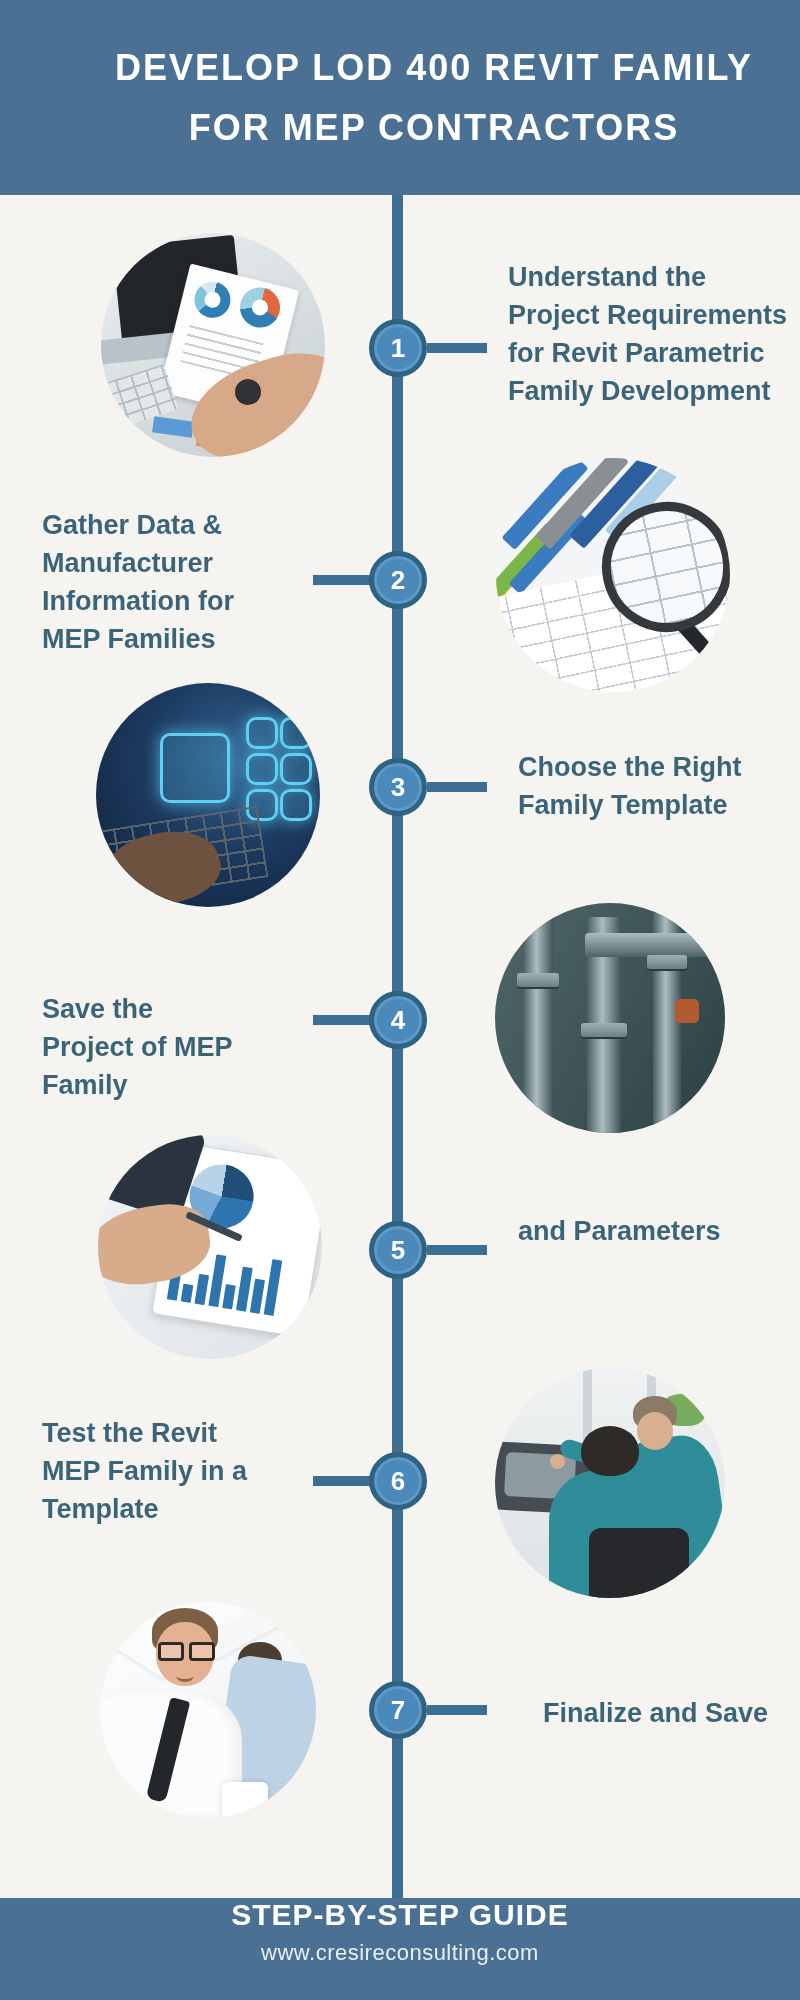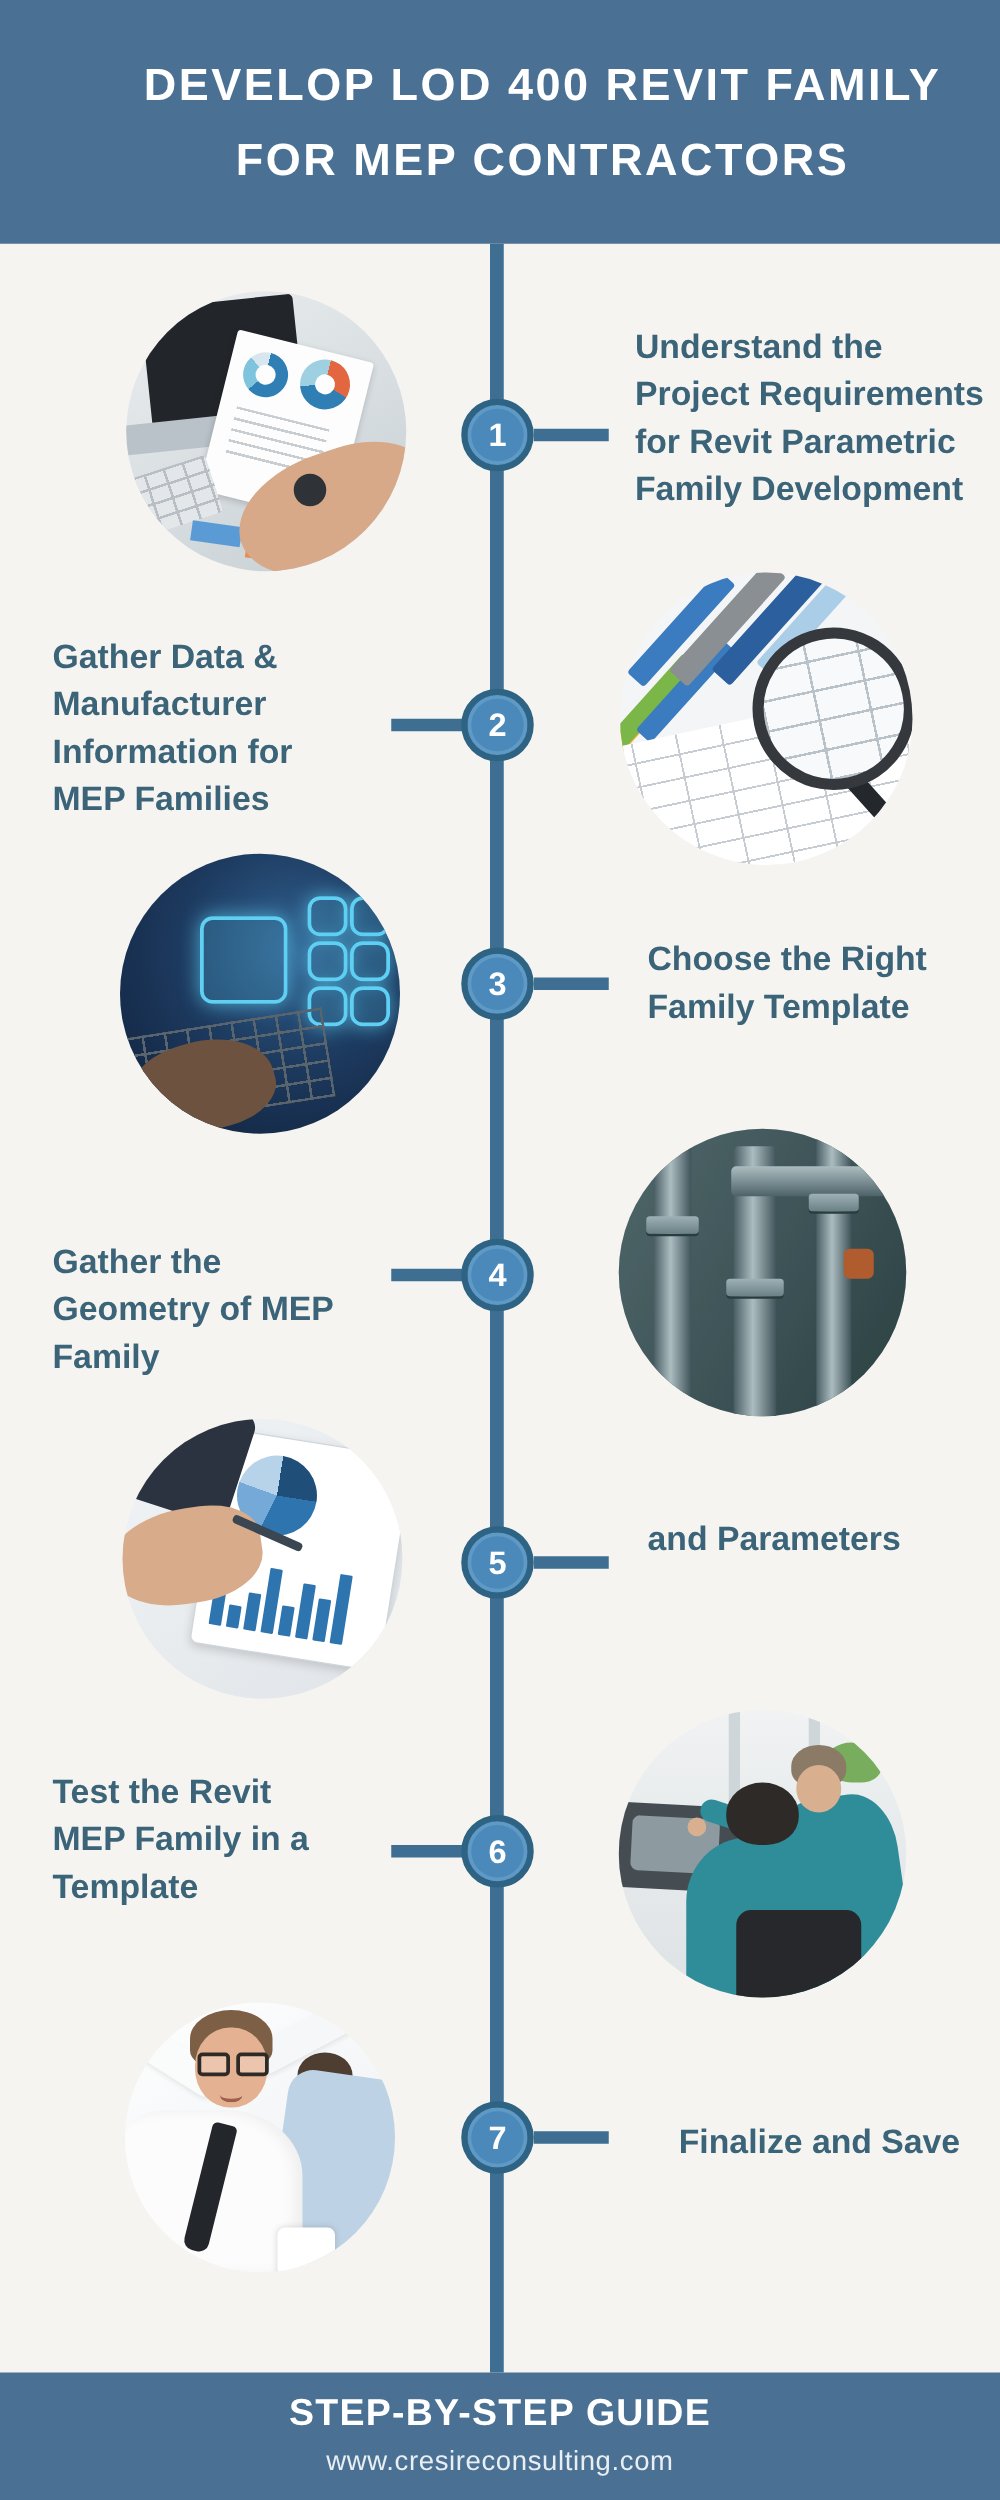--- a/index.html
+++ b/index.html
@@ -4,21 +4,21 @@
 <style>
   html,body{margin:0;padding:0;background:#fff;}
   .canvas{position:relative;width:800px;height:2000px;background:#f5f4f1;overflow:hidden;
           font-family:"Liberation Sans",sans-serif;}
   
   .band{position:absolute;left:0;width:800px;background:#4a7193;}
   .header{top:0;height:195px;text-align:center;color:#ffffff;padding-left:34px;}
   .header .t1{padding-top:38px;font-size:36px;font-weight:bold;letter-spacing:2px;line-height:60px;}
   .header .t2{font-size:36px;font-weight:bold;letter-spacing:2px;line-height:60px;}
   .footer{top:1898px;height:102px;text-align:center;color:#ffffff;}
-  .footer .ft{padding-top:16px;font-size:30px;font-weight:bold;letter-spacing:1px;}
+  .footer .ft{padding-top:0;font-size:30px;font-weight:bold;letter-spacing:1px;}
   .footer .fw{padding-top:8px;font-size:22px;color:#e8eef2;letter-spacing:.5px;}
   
   .vline{position:absolute;left:392px;top:195px;width:11px;height:1703px;background:#3e6f92;}
   .connector{position:absolute;height:10px;background:#3e6f92;}
   .marker{position:absolute;width:48px;height:48px;border:5px solid #2e6384;border-radius:50%;
           background:#4a89ba;box-shadow:inset 0 0 0 3px #5f9ac6;display:flex;align-items:center;
           justify-content:center;z-index:5;}
   .marker .num{color:#ffffff;font-size:26px;font-weight:bold;}
   
   .step-text{position:absolute;color:#3c6479;font-weight:bold;font-size:27px;line-height:38px;}
@@ -187,22 +187,22 @@
     <div>Gather Data &amp;</div>
     <div>Manufacturer</div>
     <div>Information for</div>
     <div>MEP Families</div>
   </div>
   <div class="step-text" style="left:518px;top:748px;width:280px">
     <div>Choose the Right</div>
     <div>Family Template</div>
   </div>
   <div class="step-text" style="left:42px;top:990px;width:300px">
-    <div>Gather the</div>
-    <div>Geometry of MEP</div>
+    <div>Save the</div>
+    <div>Project of MEP</div>
     <div>Family</div>
   </div>
   <div class="step-text" style="left:518px;top:1212px;width:280px">
     <div>and Parameters</div>
   </div>
   <div class="step-text" style="left:42px;top:1414px;width:290px">
     <div>Test the Revit</div>
     <div>MEP Family in a</div>
     <div>Template</div>
   </div>

